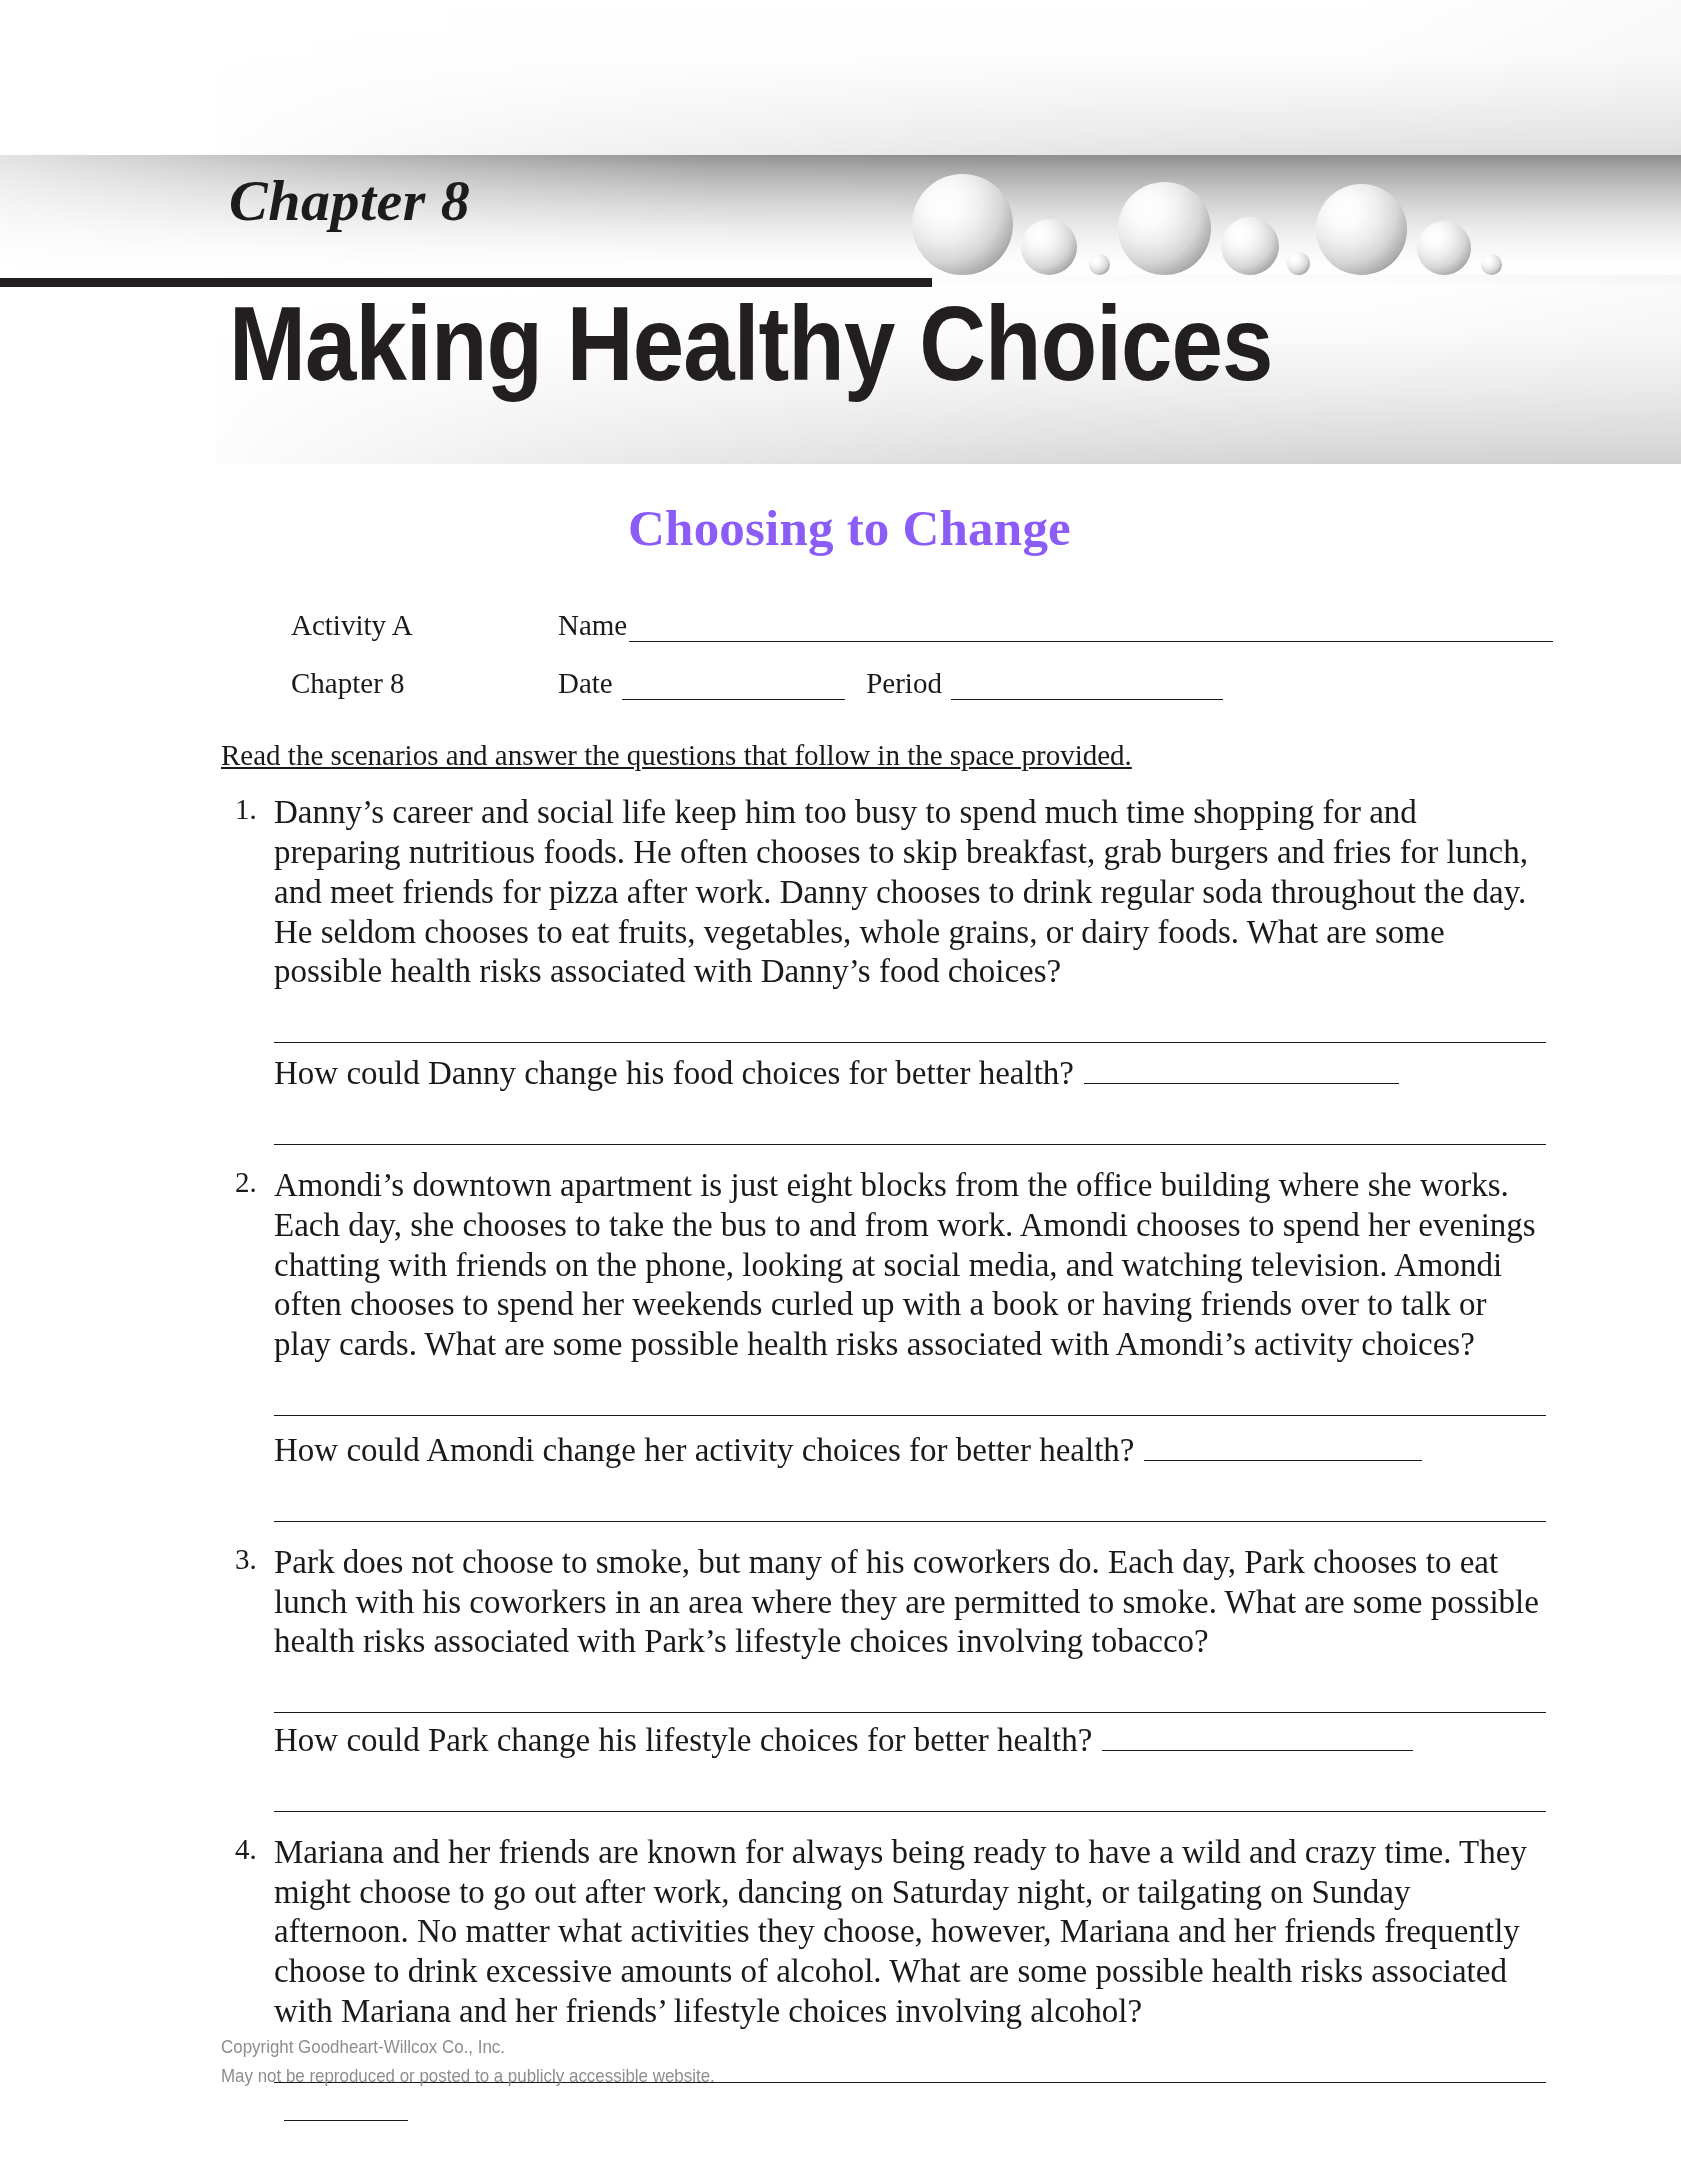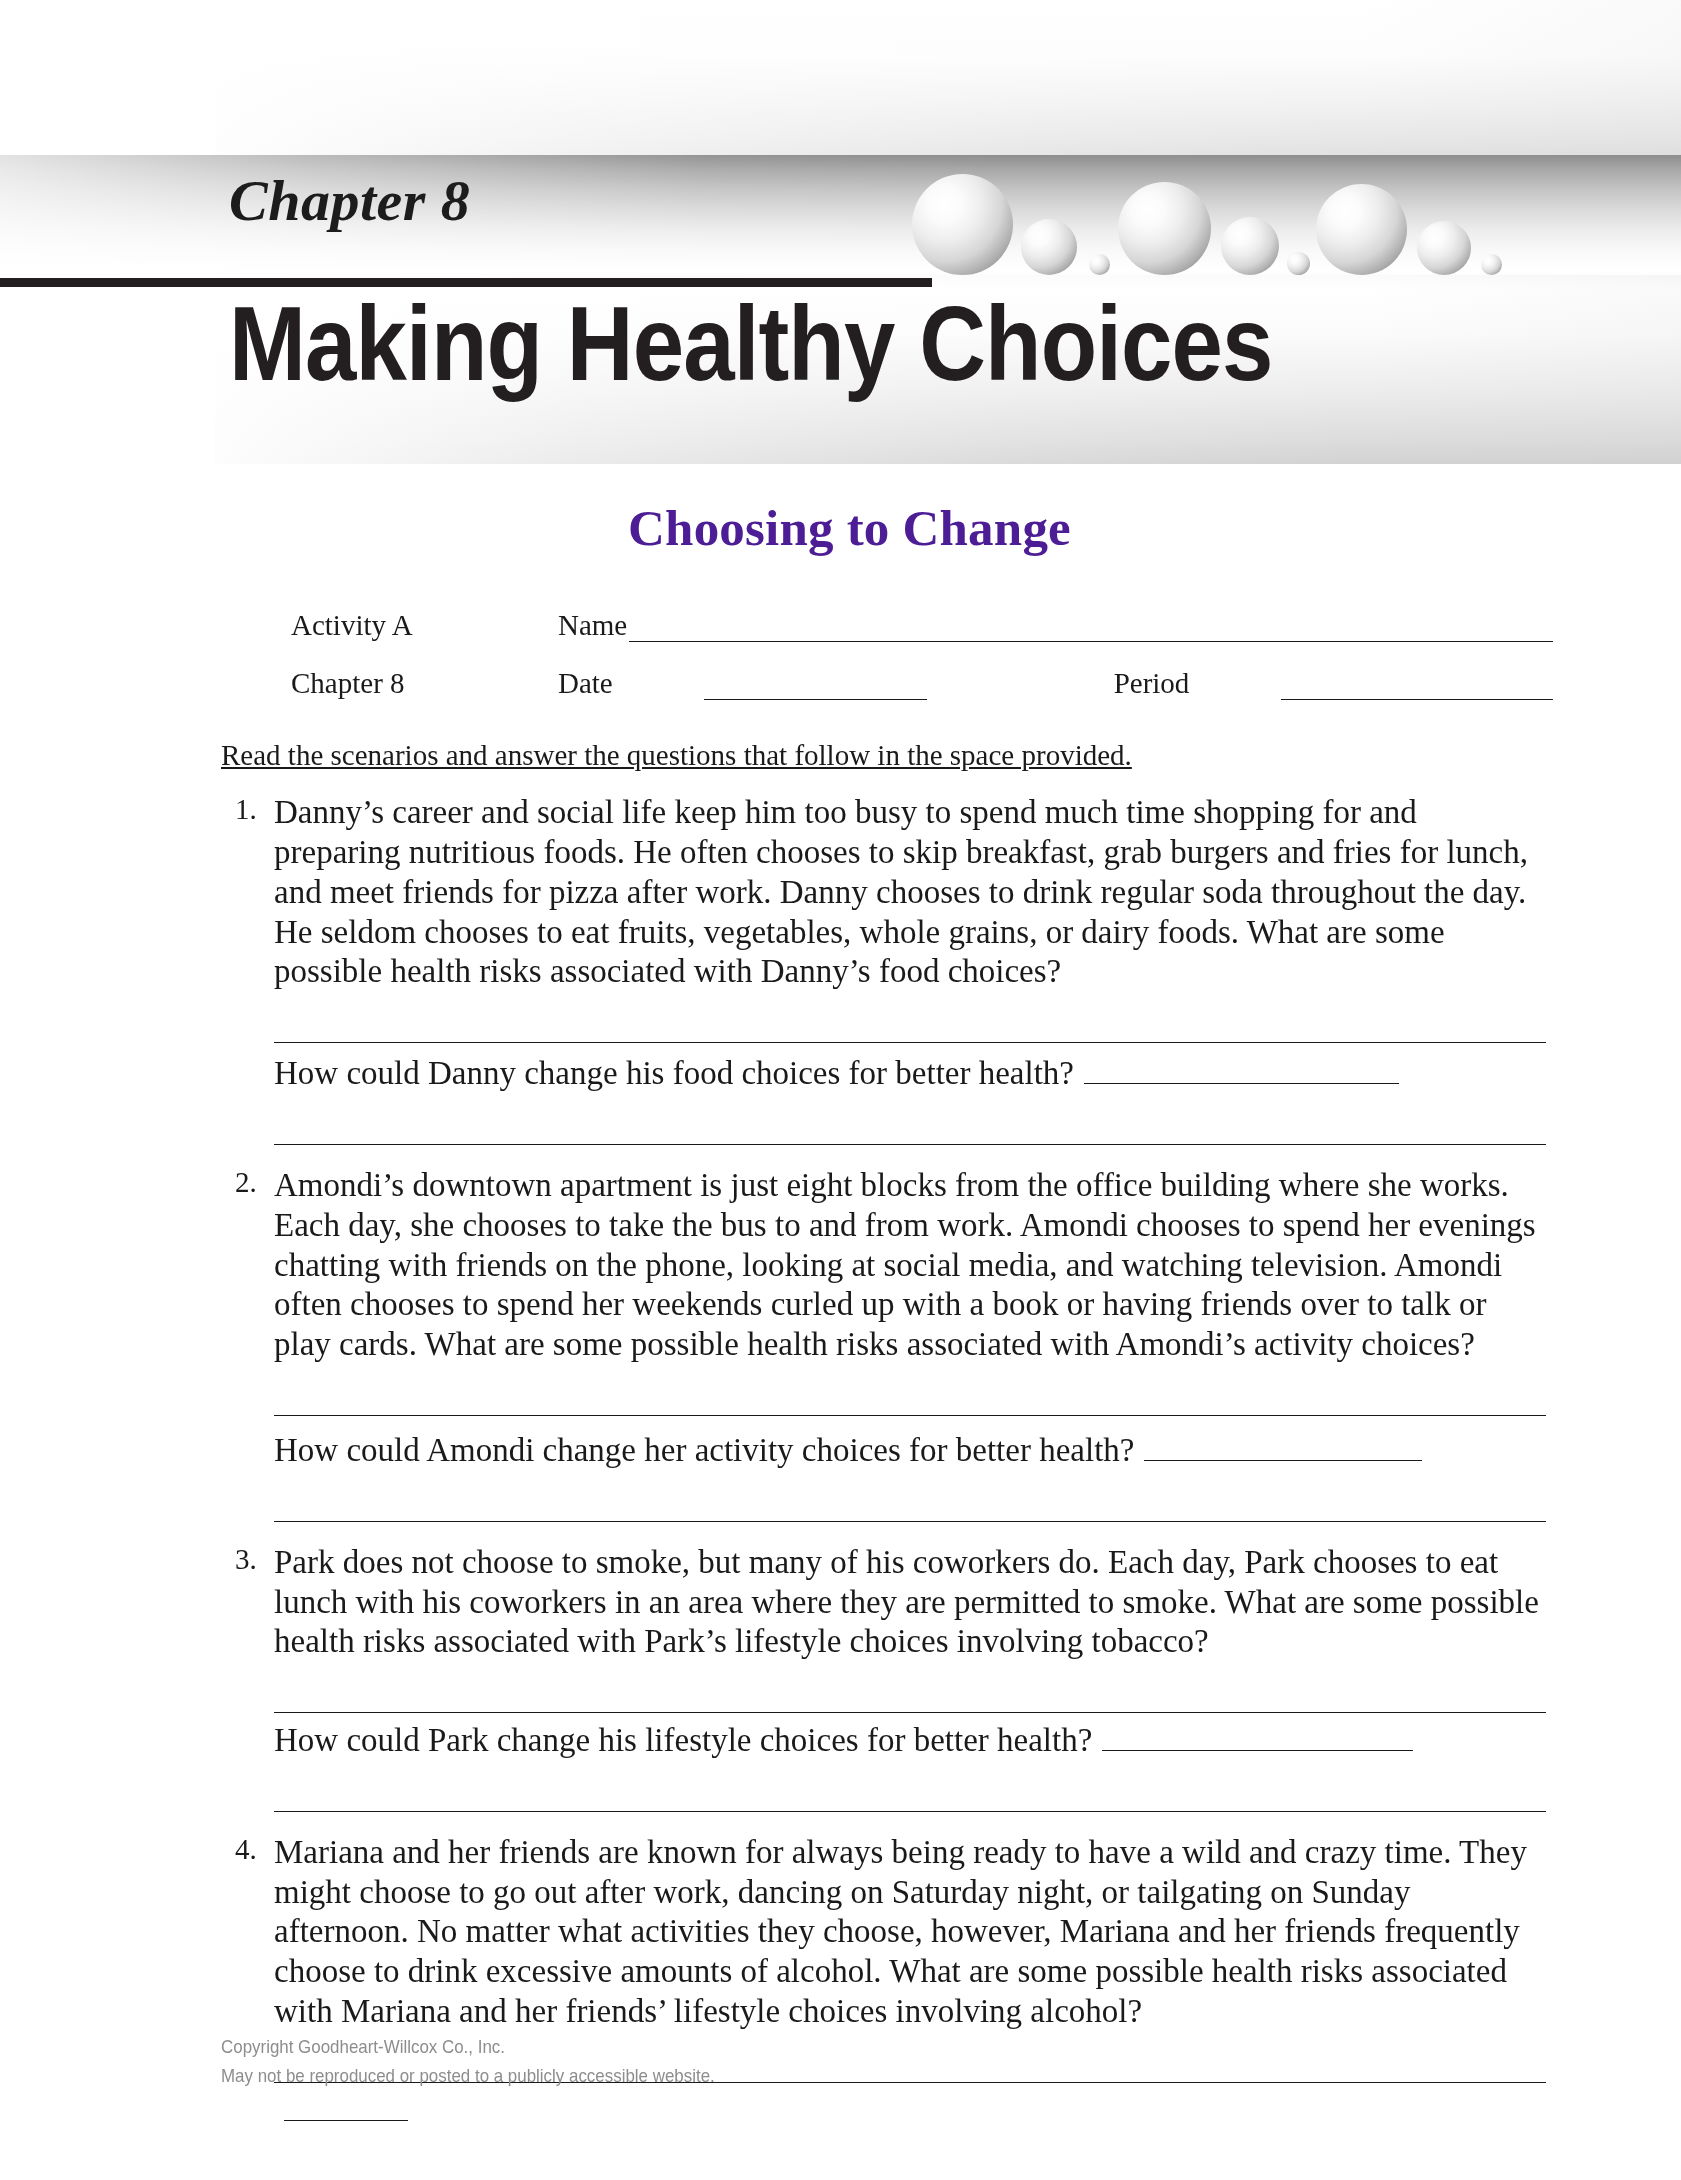--- a/index.html
+++ b/index.html
@@ -167,21 +167,21 @@
     left: 0;
     top: 475px;
     width: 1682px;
   }
 
   .sheet-title {
     text-align: center;
     font-family: "Liberation Serif", "DejaVu Serif", serif;
     font-weight: 700;
     font-size: 51px;
-    color: #4c1d95;
+    color: #8b5cf6;
     margin: 24px 0 0 17px;
     letter-spacing: 0.2px;
   }
 
   
   .meta {
     margin-top: 27px;
     padding-left: 291px;
     font-size: 29px;
   }
@@ -194,21 +194,20 @@
     width: 267px;
     flex: 0 0 267px;
     white-space: nowrap;
   }
   .meta-right {
     flex: 1 1 auto;
     display: flex;
     align-items: flex-end;
     white-space: nowrap;
     padding-right: 129px;
-    justify-content: space-between;
   }
   .meta-label { white-space: pre; }
   .fill {
     border-bottom: 1.9px solid #1a1a1a;
     flex: 1 1 auto;
     height: 27px;
     margin-left: 1.9px;
   }
   .fill-fixed {
     border-bottom: 1.9px solid #1a1a1a;

